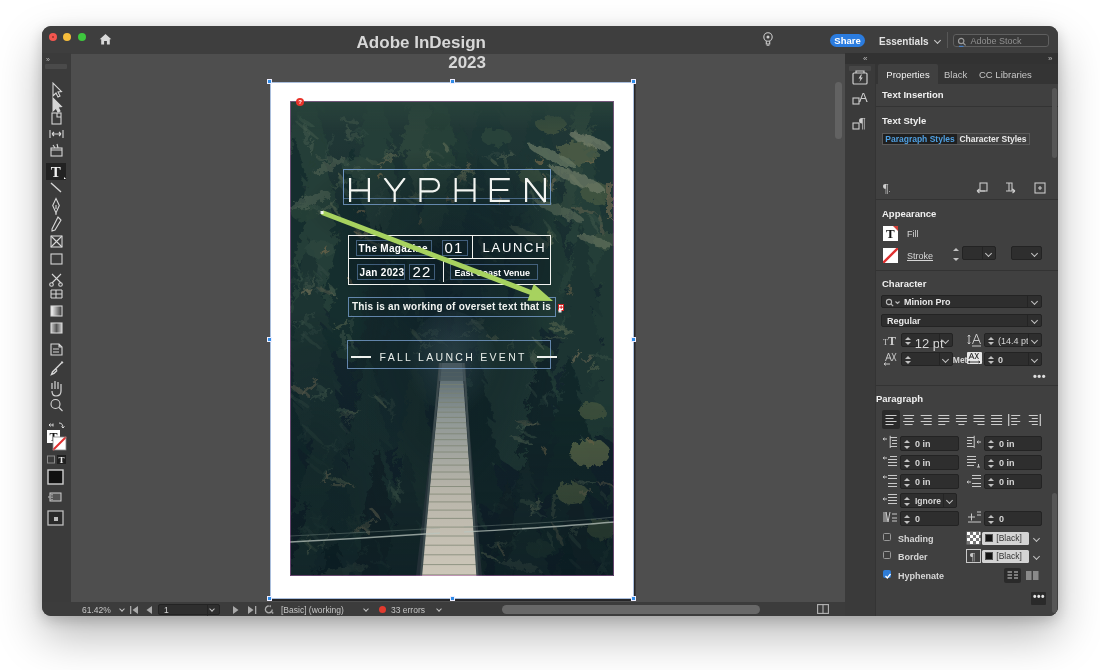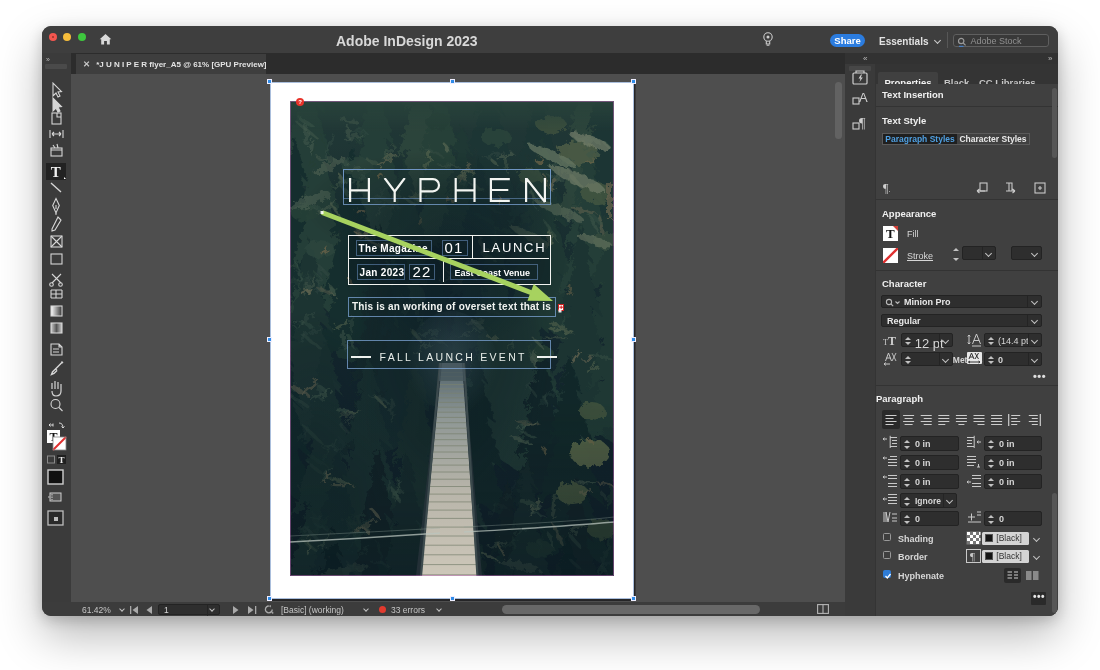--- a/index.html
+++ b/index.html
@@ -2,33 +2,33 @@
 <html><head><meta charset="utf-8">
 <style>
 html,body{margin:0;padding:0;width:1100px;height:670px;background:#fff;overflow:hidden;
  font-family:"Liberation Sans",sans-serif;-webkit-font-smoothing:antialiased;}
 *{box-sizing:border-box;}
 .abs{position:absolute;}
 #win{position:absolute;left:42px;top:26px;width:1016px;height:590px;border-radius:9px;
  background:#4e4e4e;box-shadow:0 20px 45px rgba(0,0,0,.28),0 4px 14px rgba(0,0,0,.18);overflow:hidden;}
 #titlebar{position:absolute;left:0;top:0;width:1016px;height:28px;background:#3e3e3e;}
 .tl{position:absolute;top:7px;width:8px;height:8px;border-radius:50%;}
-#title{position:absolute;left:294px;top:7px;width:150px;text-align:left;font-size:14px;font-weight:bold;color:#d8d8d8;}
+#title{position:absolute;left:294px;top:7px;width:150px;text-align:right;font-size:17px;font-weight:bold;color:#d8d8d8;}
 #tabbar{position:absolute;left:29px;top:27px;width:774px;height:21px;background:#2c2c2c;}
 #doctab{position:absolute;left:5px;top:1px;width:190px;height:20px;background:#3e3e3e;color:#e3e3e3;font-size:8px;font-weight:bold;line-height:20px;white-space:nowrap;}
 #toolbar{position:absolute;left:0;top:27px;width:29px;height:549px;background:#3b3b3b;}
 #canvas{position:absolute;left:29px;top:48px;width:774px;height:528px;background:#4e4e4e;}
 #page{position:absolute;left:228px;top:55.5px;width:364px;height:517px;background:#fff;box-shadow:1.5px 2px 0 rgba(10,10,14,.6);}
 .handle{position:absolute;width:5px;height:5px;background:#2f8ce8;border:0.5px solid #eef;z-index:30;}
 #statusbar{position:absolute;left:0px;top:576px;width:803px;height:14px;background:#3c3c3c;font-size:8.5px;color:#c6c6c6;}
 #rpanel{position:absolute;left:803px;top:27px;width:213px;height:563px;background:#404040;}
 #minibar{position:absolute;left:0;top:0;width:213px;height:11px;background:#323232;color:#b9b9b9;}
 #iconstrip{position:absolute;left:0;top:11px;width:31px;height:552px;background:#3a3a3a;border-right:1px solid #343434;}
 #ptabs{position:absolute;left:31px;top:11px;width:182px;height:20px;background:#343434;}
-.ptab{position:absolute;top:8px;height:20px;line-height:21px;font-size:9.5px;font-weight:bold;color:#c6c6c6;}
+.ptab{position:absolute;top:0;height:20px;line-height:21px;font-size:9.5px;font-weight:normal;color:#c6c6c6;}
 #pbody{position:absolute;left:31px;top:31px;width:182px;height:532px;background:#404040;font-size:9.5px;color:#dedede;}
 .hdr{position:absolute;font-weight:bold;color:#f0f0f0;font-size:9.5px;}
 .divider{position:absolute;left:0px;width:182px;border-top:1px solid #333;}
 .fld{position:absolute;background:#2e2e2e;border:1px solid #232323;border-radius:2px;color:#d6d6d6;}
 .lbl{position:absolute;font-size:9px;color:#d6d6d6;white-space:nowrap;}
 .chev{position:absolute;width:5px;height:5px;border-right:1.3px solid #c2c2c2;border-bottom:1.3px solid #c2c2c2;transform:rotate(45deg);}
 .step{position:absolute;width:8px;}
 .step i{position:absolute;left:1px;width:0;height:0;border-left:3px solid transparent;border-right:3px solid transparent;}
 .step i.u{top:0;border-bottom:3.5px solid #c2c2c2;}
 .step i.d{bottom:0;border-top:3.5px solid #c2c2c2;}
@@ -127,23 +127,20 @@
             <stop offset="0" stop-color="#fff"></stop>
             <stop offset="1" stop-color="#333"></stop>
           </linearGradient>
         <linearGradient id="gr2" x1="0" y1="0" x2="1" y2="0">
             <stop offset="0" stop-color="#ccc"></stop>
             <stop offset="0.5" stop-color="#555"></stop>
             <stop offset="1" stop-color="#ccc"></stop>
           </linearGradient>
       </defs>
     </svg>
-  </div>
-  <div id="tabbar">
-    <div id="doctab"><span style="margin-left:7px;color:#c9c9c9;font-size:8.5px;">✕</span><span style="margin-left:6px;letter-spacing:0px;">*J U N I P E R flyer_A5 @ 61% [GPU Preview]</span></div>
   </div>
   <div id="canvas">
     <div class="abs" style="left:763.5px;top:8px;width:7px;height:57px;border-radius:4px;background:#626262;"></div>
   </div>
   <div id="page">
     <svg class="abs" style="left:20px;top:19.5px;" width="324" height="475" viewBox="0 0 324 475">
       <defs>
         <linearGradient id="bgv" x1="0" y1="0" x2="0" y2="1">
           <stop offset="0" stop-color="#2f483f"></stop>
             <stop offset="0.25" stop-color="#223a36"></stop>

